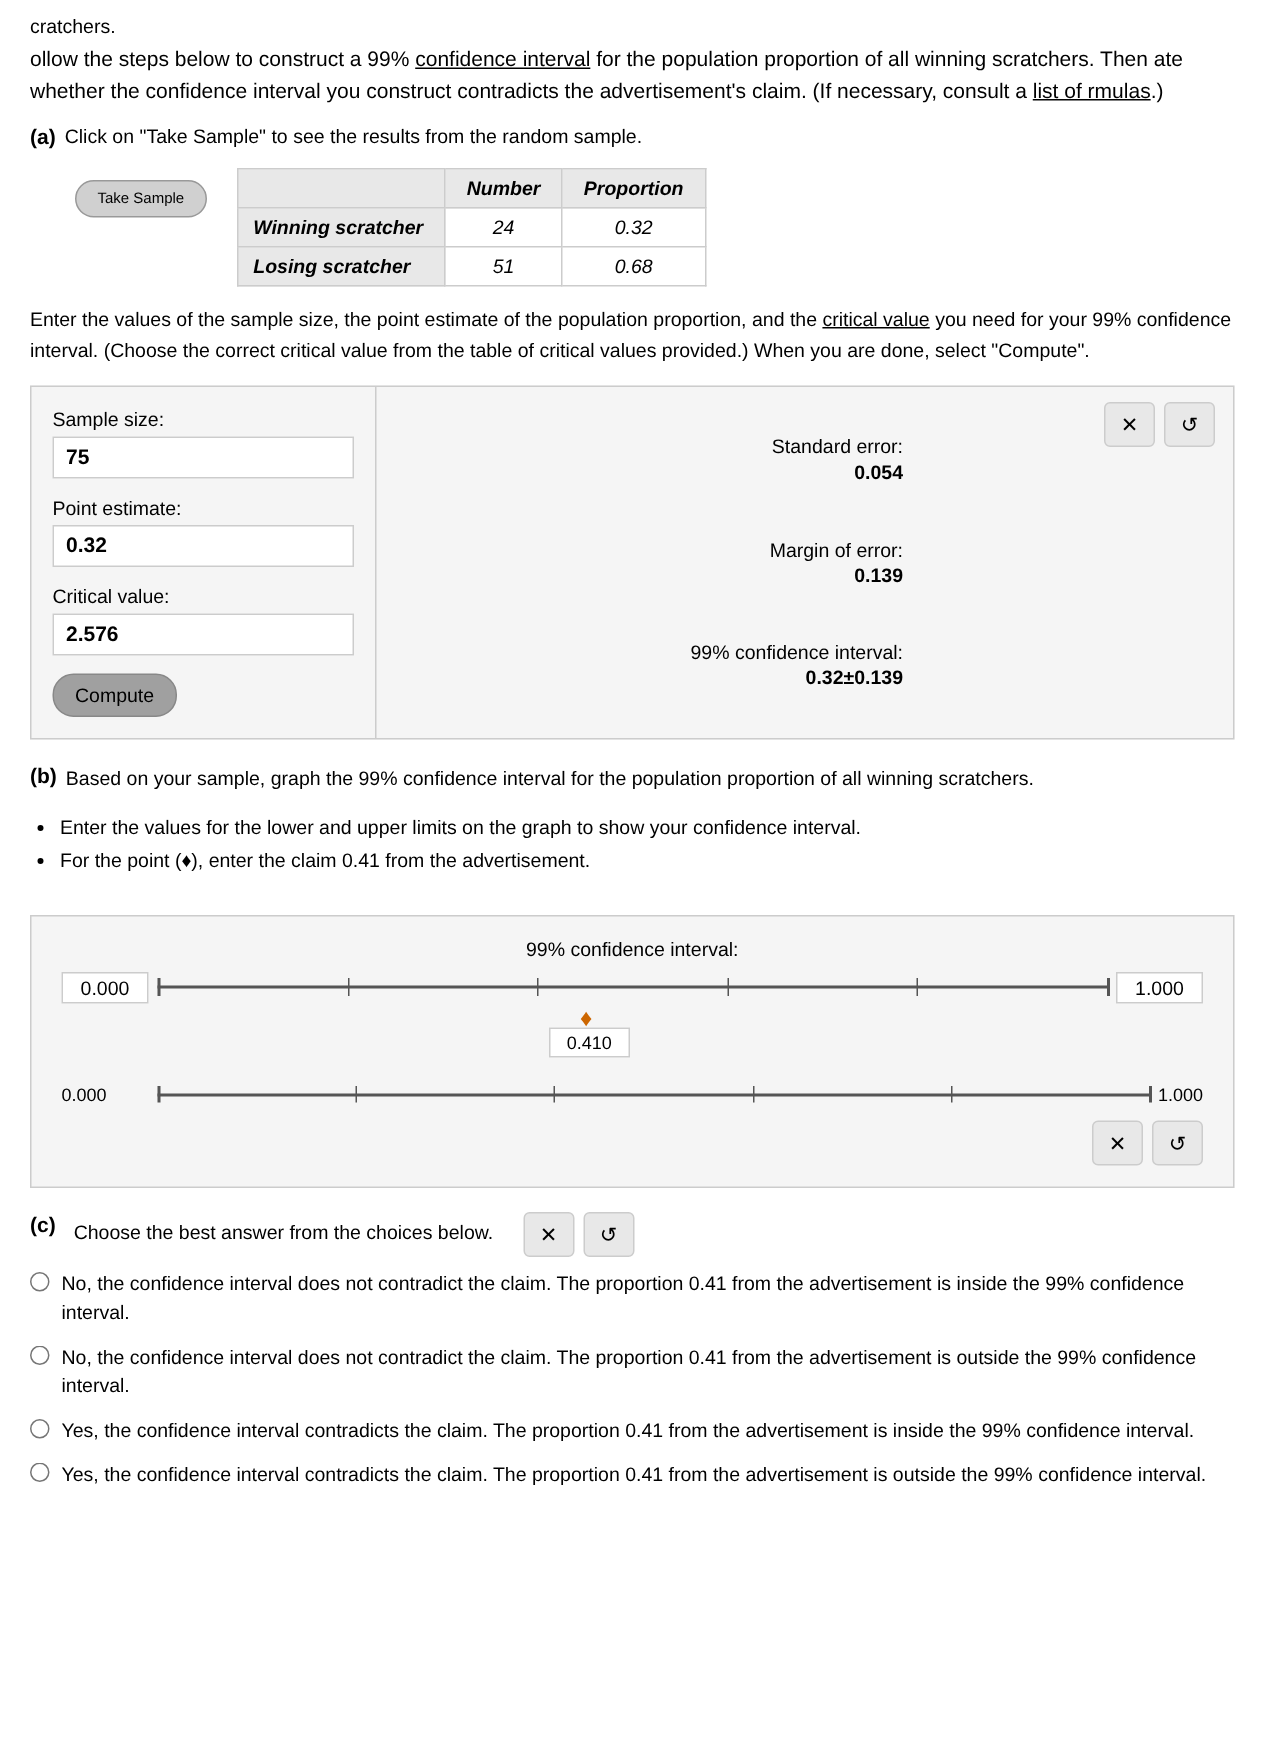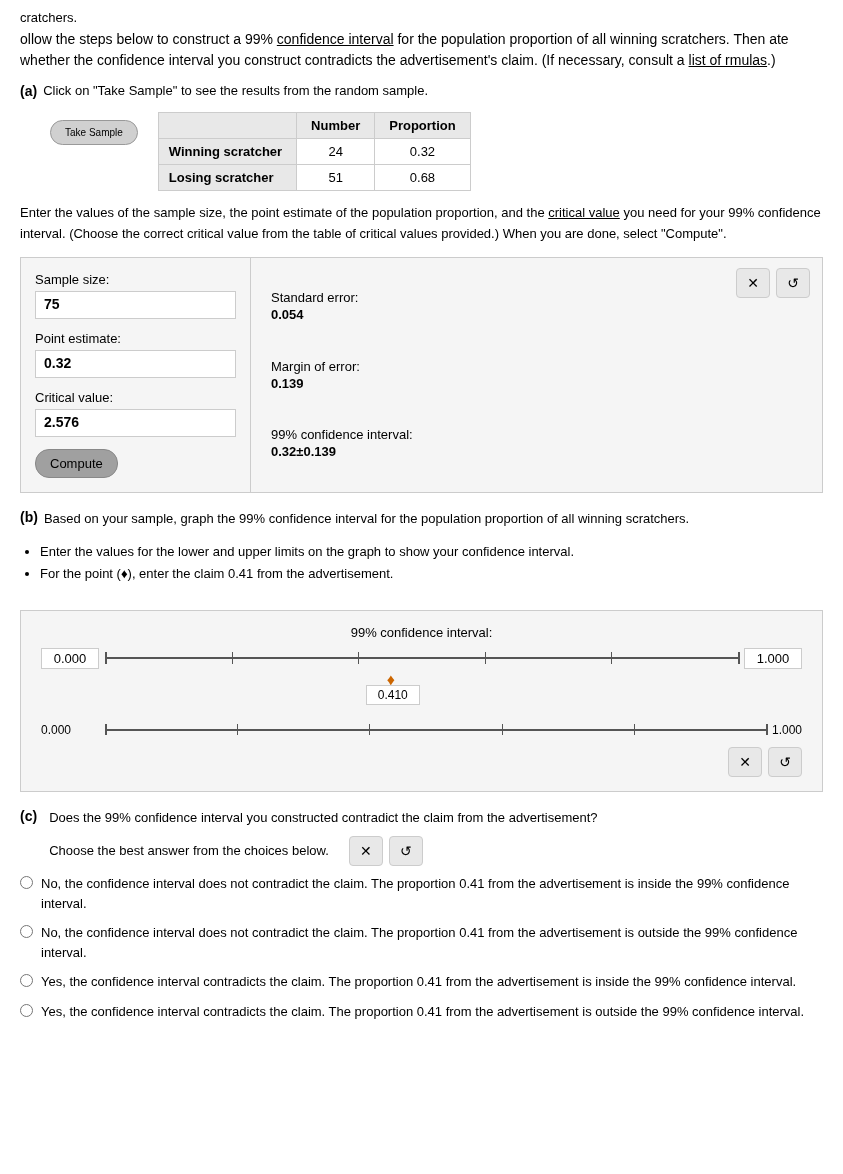--- a/index.html
+++ b/index.html
@@ -22,21 +22,21 @@
     .take-sample-btn {
       background: #d0d0d0;
       border: 1px solid #999;
       border-radius: 20px;
       padding: 6px 14px;
       font-size: 10px;
       cursor: pointer;
       white-space: nowrap;
       margin-top: 8px;
     }
-    .sample-table { border-collapse: collapse; font-size: 13px; }
+    .sample-table { border-collapse: collapse; font-size: 13px; font-style: italic; }
     .sample-table th, .sample-table td {
       border: 1px solid #ccc;
       padding: 5px 14px;
       text-align: center;
     }
     .sample-table th { background: #e8e8e8; font-weight: bold; }
     .sample-table td:first-child { font-weight: bold; background: #e8e8e8; text-align: left; padding-left: 10px; }
 
     .enter-values-text { font-size: 13px; margin-bottom: 12px; line-height: 1.6; }
 
@@ -77,21 +77,21 @@
       width: fit-content;
     }
 
     .middle-results {
       padding: 14px 20px;
       display: flex;
       flex-direction: column;
       justify-content: space-around;
       flex: 1;
     }
-    .result-item { font-size: 13px; text-align: left; }
+    .result-item { font-size: 13px; text-align: right; }
     .result-item .label { margin-bottom: 2px; }
     .result-item .val { font-weight: bold; }
 
     .right-critical {
       display: flex;
       flex-direction: column;
       align-items: flex-end;
       padding: 10px 12px;
       gap: 6px;
       min-width: 200px;
@@ -297,21 +297,20 @@
       <button class="icon-btn">✕</button>
       <button class="icon-btn">↺</button>
     </div>
   </div>
 </div>
 
 <div class="part-c">
   <div style="display:flex; align-items:flex-start; gap:6px; margin-bottom:6px;">
     <span class="part-label">(c)</span>
     <div>
-      <p class="part-c-text">Does the 99% confidence interval you constructed contradict the claim from the advertisement?</p>
       <div style="display:flex; align-items:center; gap:20px;">
         <p class="part-c-text" style="margin-bottom:0;">Choose the best answer from the choices below.</p>
         <div style="display:flex; gap:6px;">
           <button class="icon-btn">✕</button>
           <button class="icon-btn">↺</button>
         </div>
       </div>
     </div>
   </div>
 

